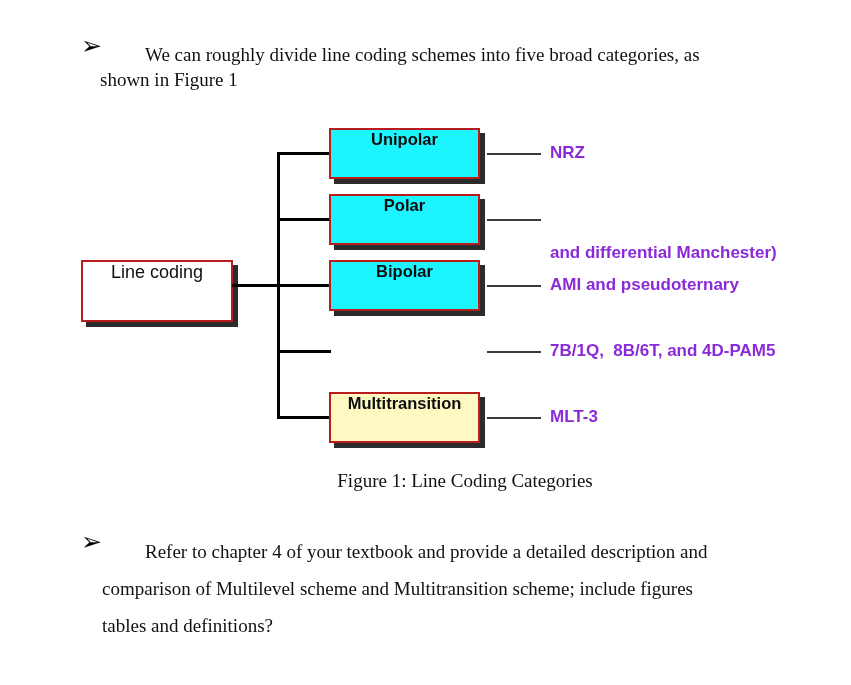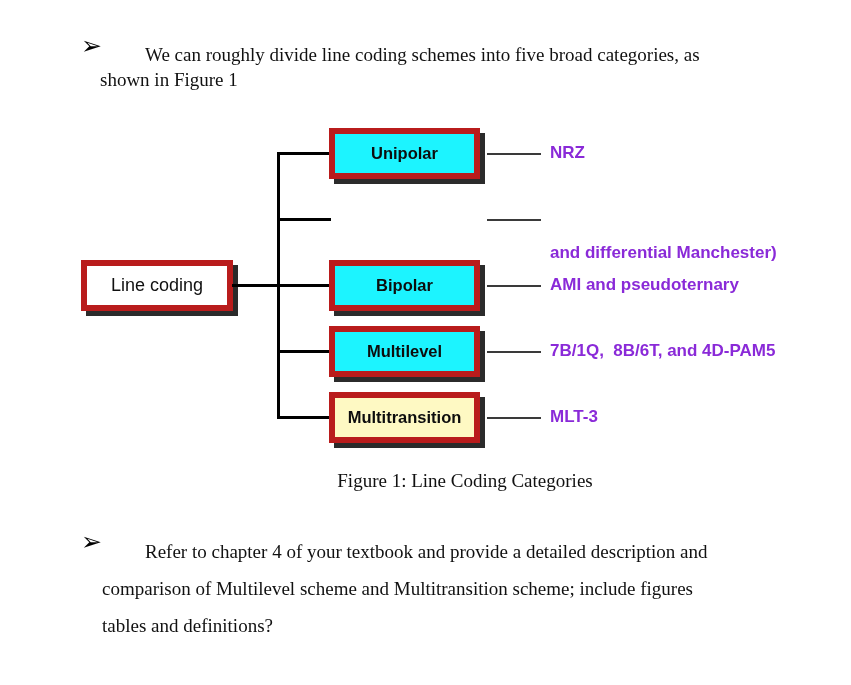--- a/index.html
+++ b/index.html
@@ -16,27 +16,27 @@
   .bullet-marker{
     font-family:"DejaVu Sans", sans-serif;
     font-size:25px;line-height:25px;color:#000;
   }
   .body-line{
     font-size:19px;line-height:25px;white-space:pre;color:#111;
   }
   
   .node-box{
     box-sizing:border-box;
-    border:6px solid #b91c1c;
+    border:2px solid #b91c1c;
     box-shadow:5px 5px 0 #2b2b2b;
-    display:flex;align-items:center;justify-content:center;
+    display:flex;align-items:flex-start;justify-content:center;
     font-family:"Liberation Sans", sans-serif;
   }
   .root-box{
-    width:152px;height:51px;background:#ffffff;
+    width:152px;height:62px;background:#ffffff;
     font-size:18px;font-weight:500;color:#101010;
   }
   .cat-box{
     width:151px;height:51px;
     font-size:16.5px;font-weight:600;color:#0d0d0d;
   }
   .hline,.vline{background:#000;}
   .sline{background:#3a3a3a;}
   .scheme-label{
     font-family:"Liberation Sans", sans-serif;
@@ -66,25 +66,25 @@
 
   <div class="abs hline" style="left:277px;top:152px;width:54px;height:3px;"></div>
   <div class="abs hline" style="left:277px;top:218px;width:54px;height:3px;"></div>
   <div class="abs hline" style="left:232px;top:284px;width:99px;height:3px;"></div>
   <div class="abs hline" style="left:277px;top:350px;width:54px;height:3px;"></div>
   <div class="abs hline" style="left:277px;top:416px;width:54px;height:3px;"></div>
 
   <div class="abs node-box cat-box" style="left:329px;top:128px;background:#1cf4ff;">
     <span>Unipolar</span>
   </div>
+  <div class="abs node-box cat-box" style="left:329px;top:194px;background:#1cf4ff;">
+    <span>Polar</span>
+  </div>
   <div class="abs node-box cat-box" style="left:329px;top:260px;background:#1cf4ff;">
     <span>Bipolar</span>
-  </div>
-  <div class="abs node-box cat-box" style="left:329px;top:326px;background:#1cf4ff;">
-    <span>Multilevel</span>
   </div>
   <div class="abs node-box cat-box" style="left:329px;top:392px;background:#fef9c3;">
     <span>Multitransition</span>
   </div>
 
   <div class="abs sline" style="left:487px;top:153px;width:54px;height:2px;"></div>
   <div class="abs sline" style="left:487px;top:219px;width:54px;height:2px;"></div>
   <div class="abs sline" style="left:487px;top:285px;width:54px;height:2px;"></div>
   <div class="abs sline" style="left:487px;top:351px;width:54px;height:2px;"></div>
   <div class="abs sline" style="left:487px;top:417px;width:54px;height:2px;"></div>

